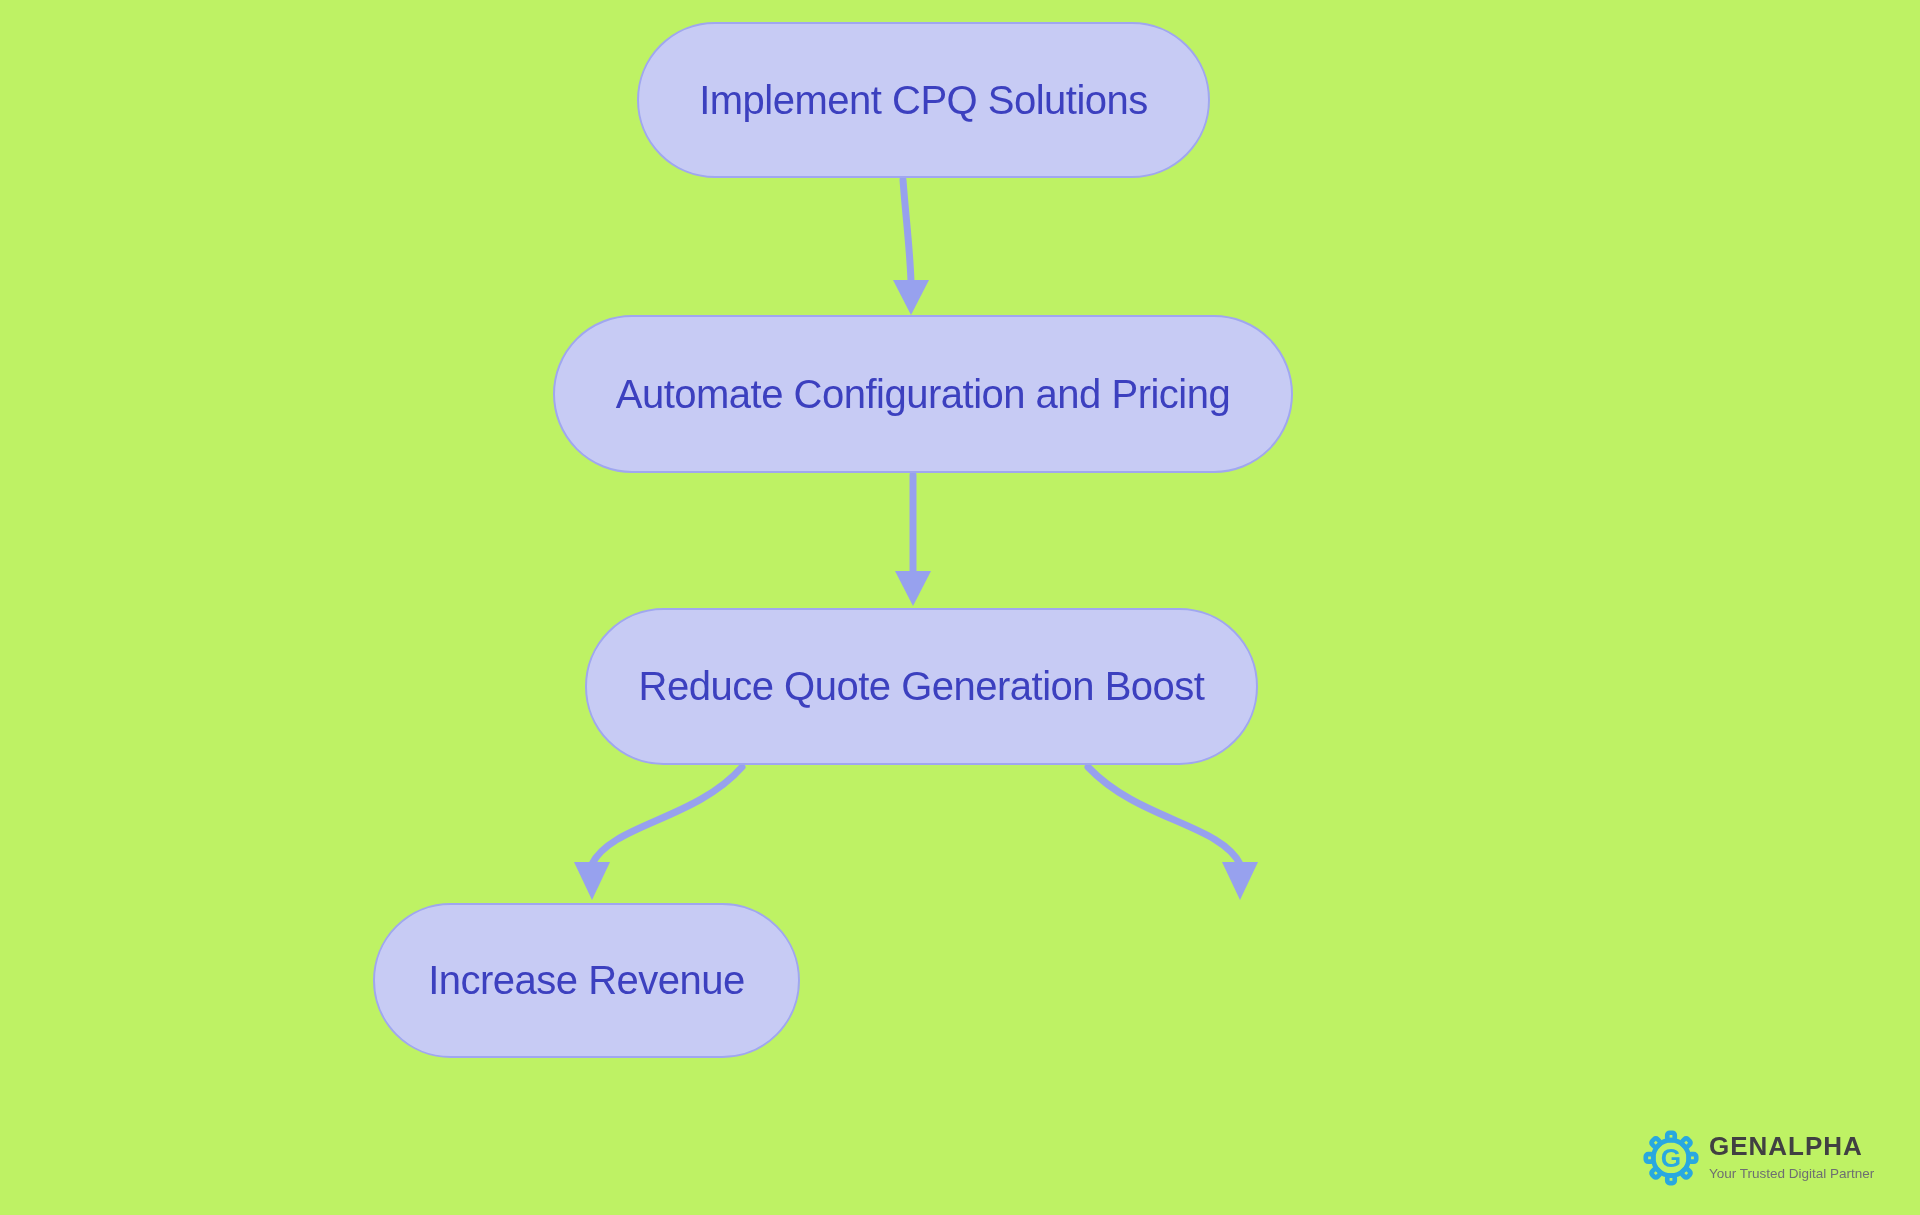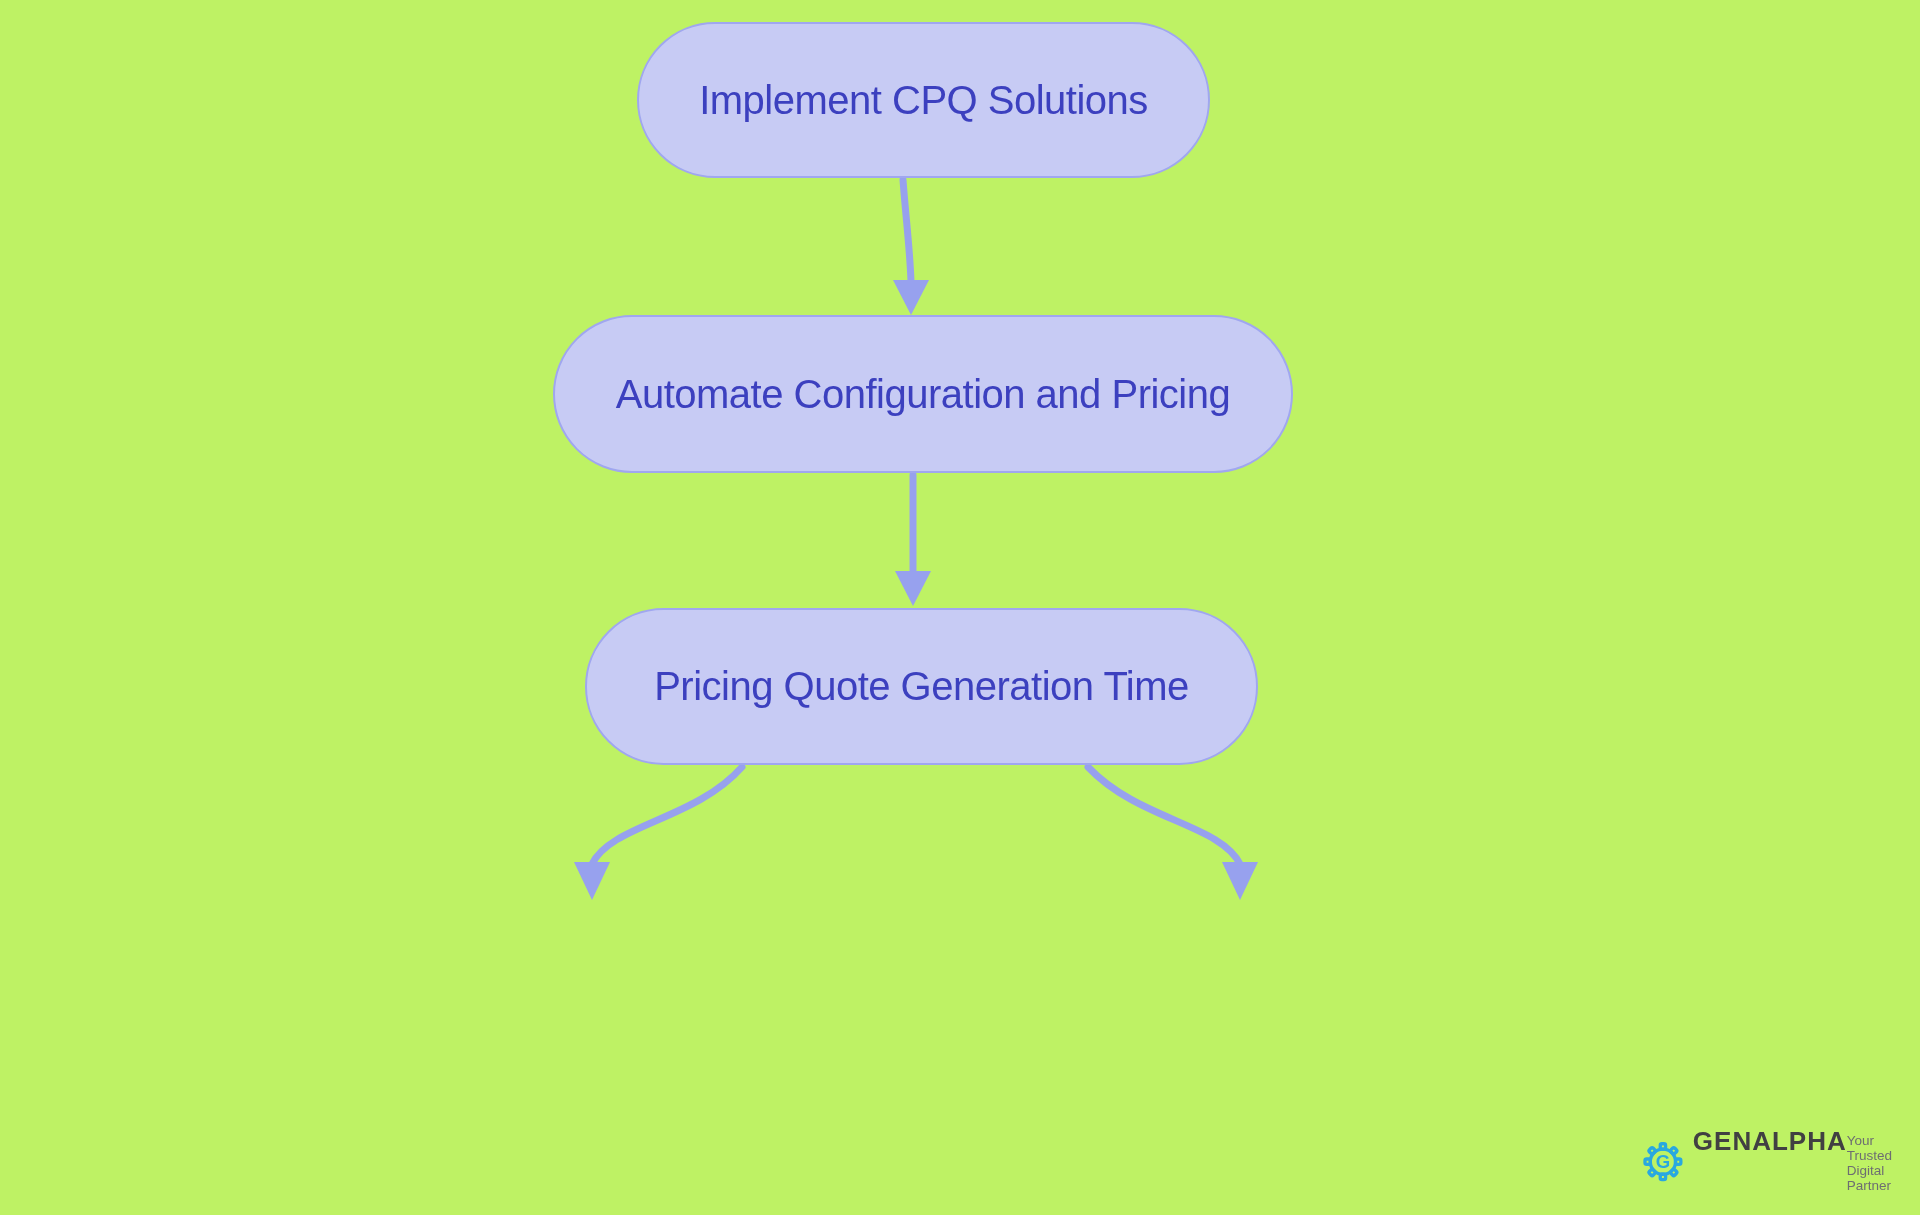--- a/index.html
+++ b/index.html
@@ -53,21 +53,21 @@
   .node-4{left:373px;top:903px;width:427px;height:155px;}
   .node-5{left:945px;top:903px;width:620px;height:155px;}
   .logo{
     position:absolute;
     left:1643px;top:1128px;
     display:flex;
     align-items:center;
     gap:10px;
   }
   .logo-gear-svg{width:56px;height:58px;display:block;}
-  .logo-text{display:flex;flex-direction:row;justify-content:center;}
+  .logo-text{display:flex;flex-direction:column;justify-content:center;}
   .logo-name{
     font-size:26px;
     font-weight:800;
     color:var(--logo-name);
     letter-spacing:1px;
     line-height:1.05;
   }
   .logo-tagline{
     font-size:13.5px;
     color:var(--logo-tagline);
@@ -104,23 +104,26 @@
 
   <div class="node node-1">
     <span>Implement CPQ Solutions</span>
   </div>
 
   <div class="node node-2">
     <span>Automate Configuration and Pricing</span>
   </div>
 
   <div class="node node-3">
-    <span>Pricing Quote Generation Time</span>
+    <span>Reduce Quote Generation Boost</span>
   </div>
 
+  <div class="node node-4">
+    <span>Increase Revenue</span>
+  </div>
 
 
   <div class="logo">
     <svg class="logo-gear-svg" viewBox="0 0 60 60" xmlns="http://www.w3.org/2000/svg">
       <g fill="none" stroke="var(--logo-gear)" stroke-width="5" stroke-linejoin="round" stroke-linecap="round">
         <circle cx="30" cy="31" r="19"></circle>
         <g stroke-width="5">
           <rect x="26" y="4" width="8" height="8" rx="2.5"></rect>
           <rect x="26" y="50" width="8" height="8" rx="2.5" transform="rotate(0 30 31)"></rect>
           <rect x="26" y="4" width="8" height="8" rx="2.5" transform="rotate(45 30 31)"></rect>

